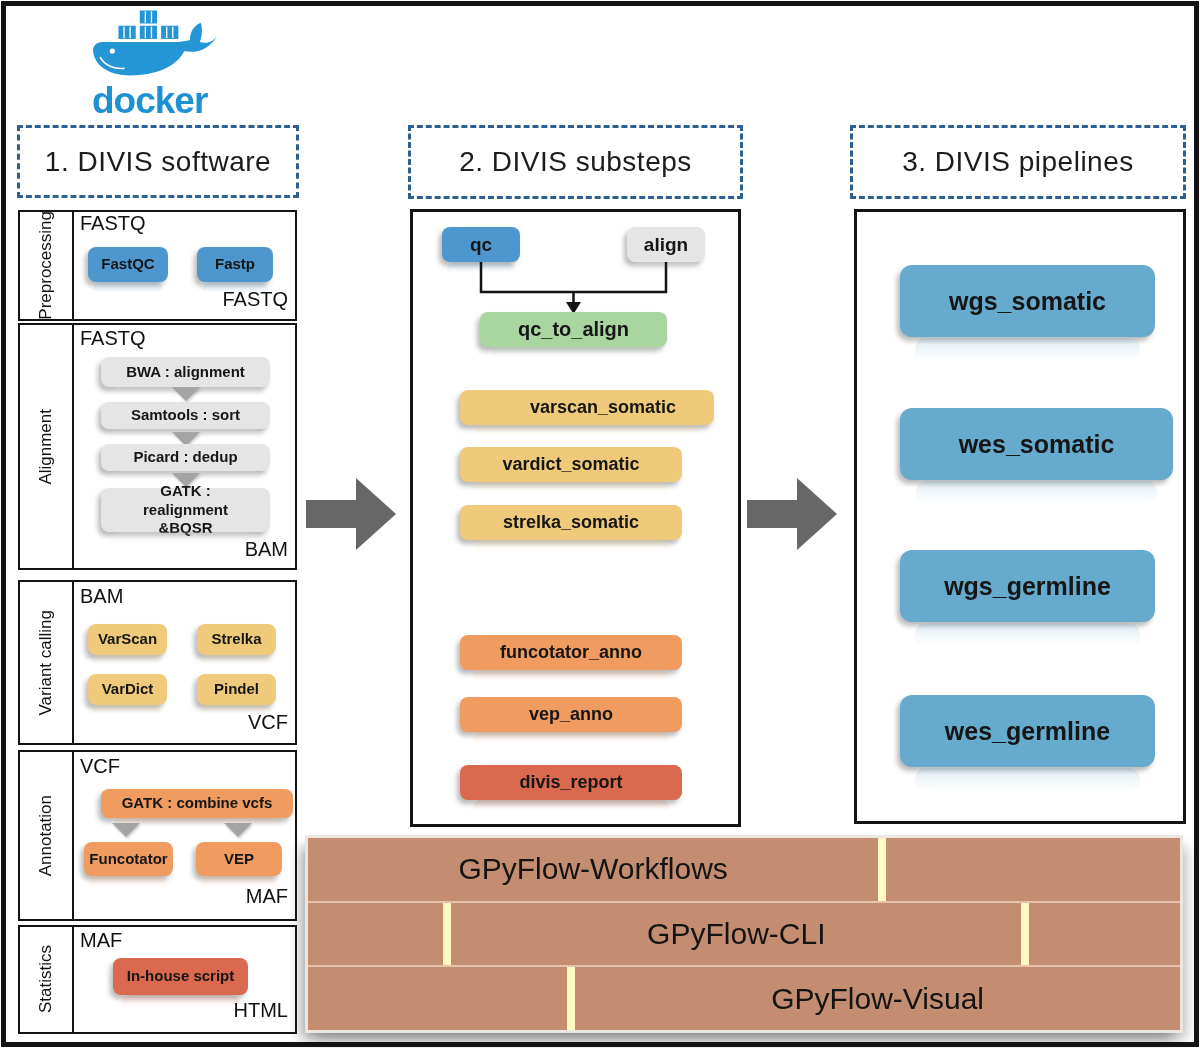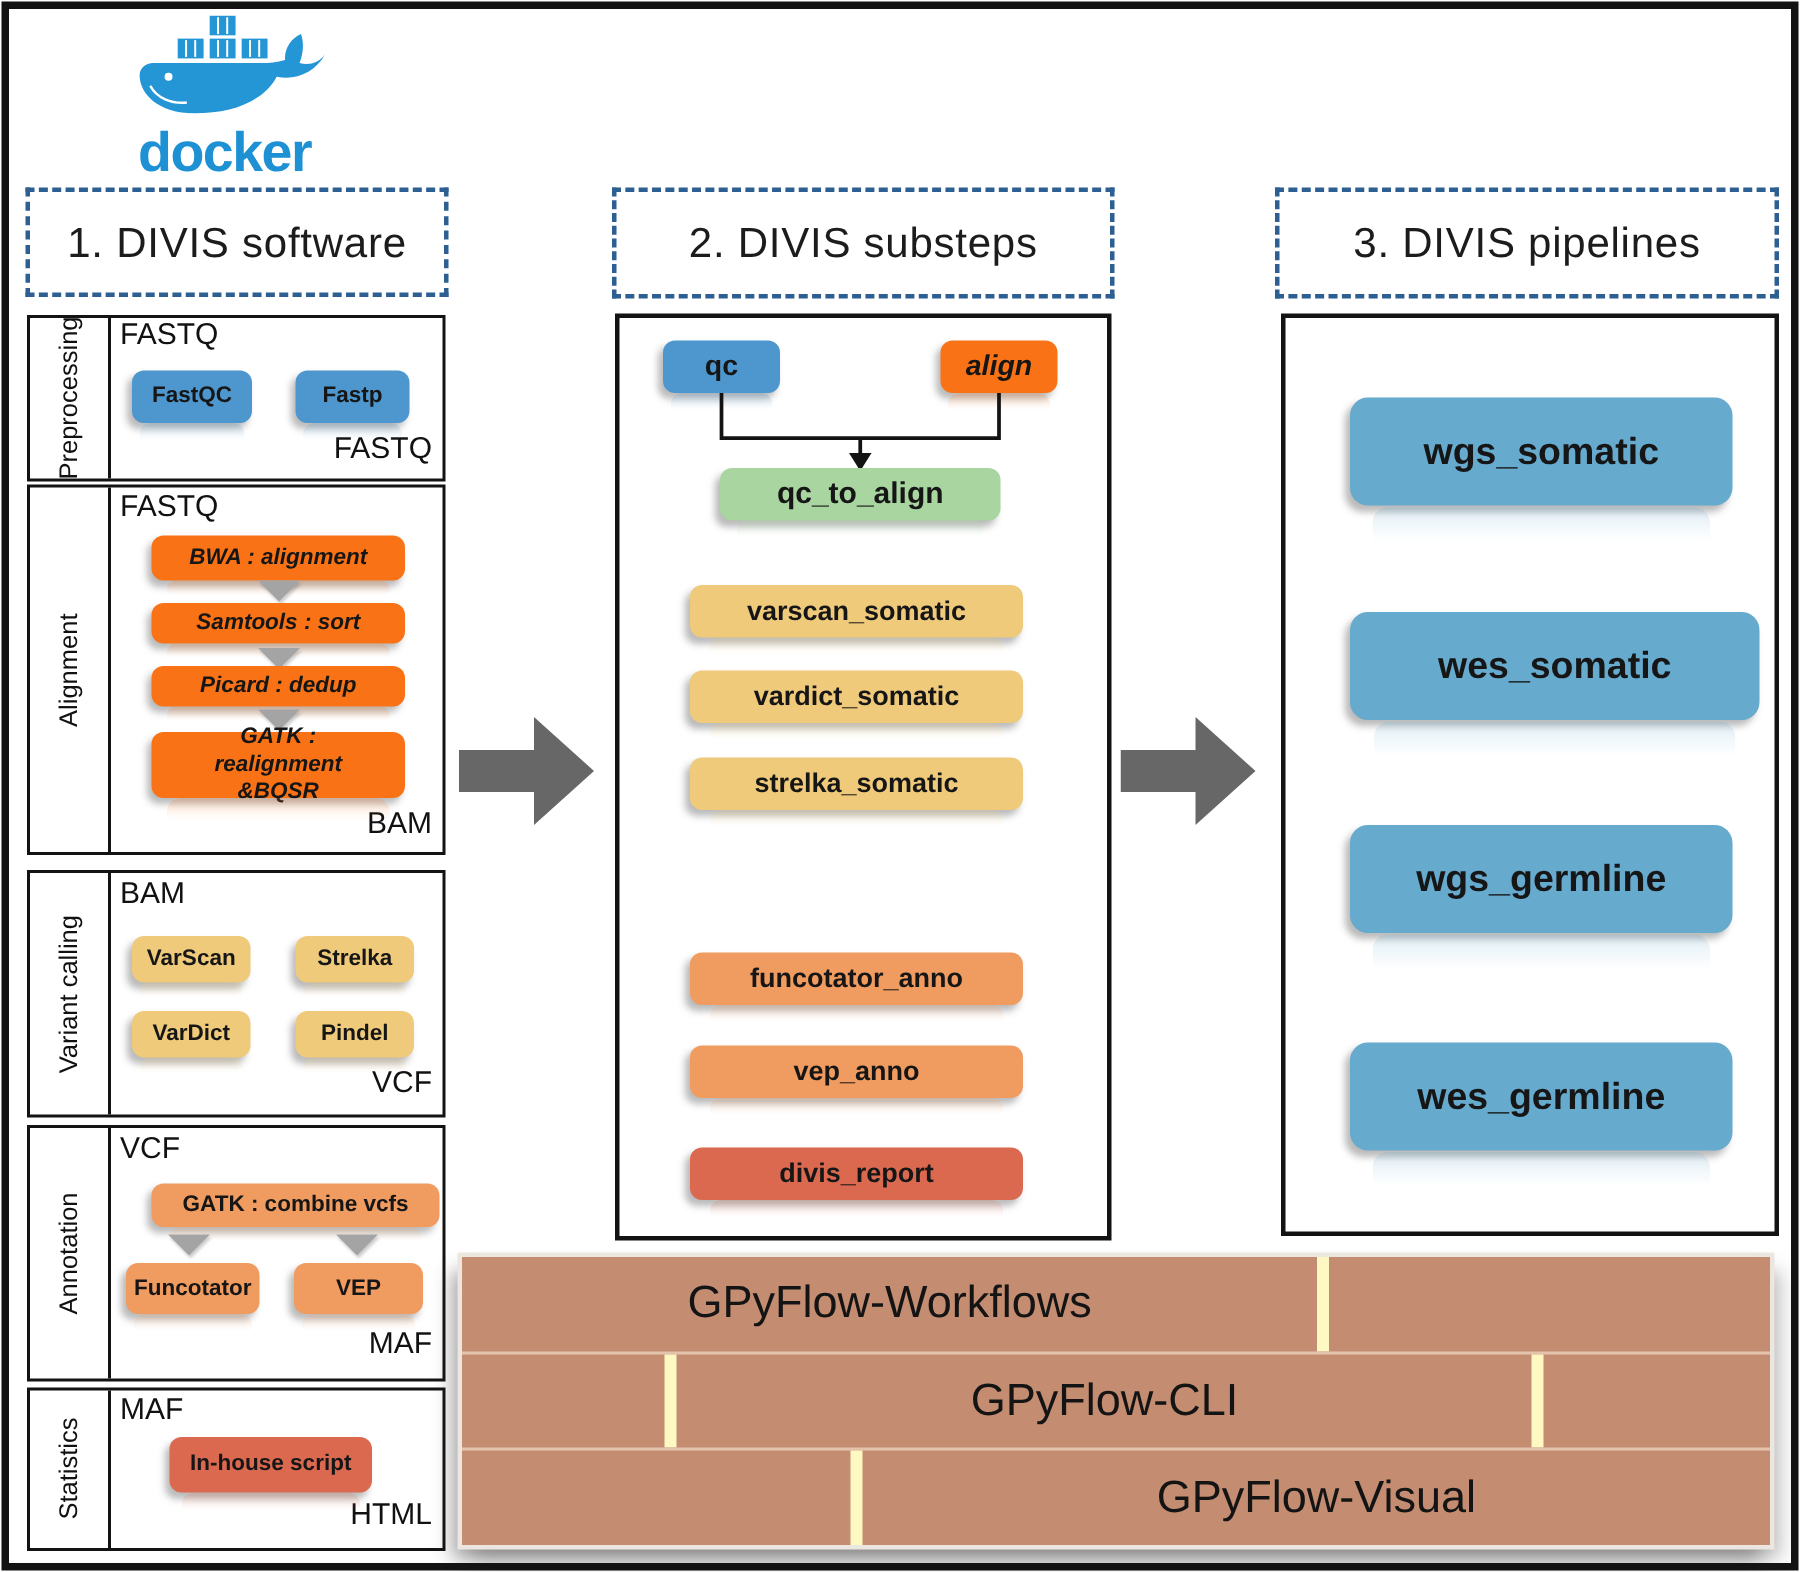--- a/index.html
+++ b/index.html
@@ -39,21 +39,21 @@
     -webkit-mask-image:linear-gradient(rgba(0,0,0,.8),transparent 75%);
     mask-image:linear-gradient(rgba(0,0,0,.8),transparent 75%);
   }
   .f15{font-size:15px;line-height:1.25;}
   .f18{font-size:18px;}
   .f19{font-size:19px;}
   .f20{font-size:20px;}
   .f25{font-size:25px;}
   .blue{background:#4E97CE;}
   .pblue{background:#66AACE;}
-  .green{background:#f97316;font-style:italic;}
+  .green{background:#e5e5e5;}
   .lgreen{background:#A8D5A0;}
   .yellow{background:#EFCA7B;}
   .orange{background:#F09B5F;}
   .red{background:#DB6950;}
 
   .tri{
     position:absolute;width:0;height:0;
     border-left:14px solid transparent;border-right:14px solid transparent;
     border-top:14px solid #A4A4A4;
     filter:drop-shadow(1px 2px 1px rgba(0,0,0,.2));
@@ -188,21 +188,21 @@
   <div class="btn blue f19" style="left:442px;top:227px;width:78px;height:35px;">qc</div>
   <div class="btn green f19" style="left:627px;top:227px;width:78px;height:35px;">align</div>
 
   <svg style="position:absolute;left:470px;top:262px;" width="210" height="53">
     <path d="M11 0 V30 H196 V0 M103.5 30 V41" stroke="#131313" stroke-width="2.5" fill="none"></path>
     <polygon points="96,40 111,40 103.5,52" fill="#131313"></polygon>
   </svg>
 
   <div class="btn lgreen f20" style="left:480px;top:312px;width:187px;height:35px;">qc_to_align</div>
 
-  <div class="btn yellow f18" style="left:460px;top:390px;width:222px;height:35px;">varscan_somatic</div>
+  <div class="btn yellow f18" style="left:460px;top:390px;width:222px;height:35px;padding-left:32px;">varscan_somatic</div>
   <div class="btn yellow f18" style="left:460px;top:447px;width:222px;height:35px;">vardict_somatic</div>
   <div class="btn yellow f18" style="left:460px;top:505px;width:222px;height:35px;">strelka_somatic</div>
   <div class="btn orange f18" style="left:460px;top:635px;width:222px;height:35px;">funcotator_anno</div>
   <div class="btn orange f18" style="left:460px;top:697px;width:222px;height:35px;">vep_anno</div>
   <div class="btn red f18" style="left:460px;top:765px;width:222px;height:35px;">divis_report</div>
 
   <div class="panel-thick" style="left:854px;top:209px;width:326px;height:609px;"></div>
 
   <div class="btn pblue f25" style="left:900px;top:265px;width:255px;height:72px;border-radius:12px;">wgs_somatic</div>
   <div class="btn pblue f25" style="left:900px;top:408px;width:273px;height:72px;border-radius:12px;">wes_somatic</div>

